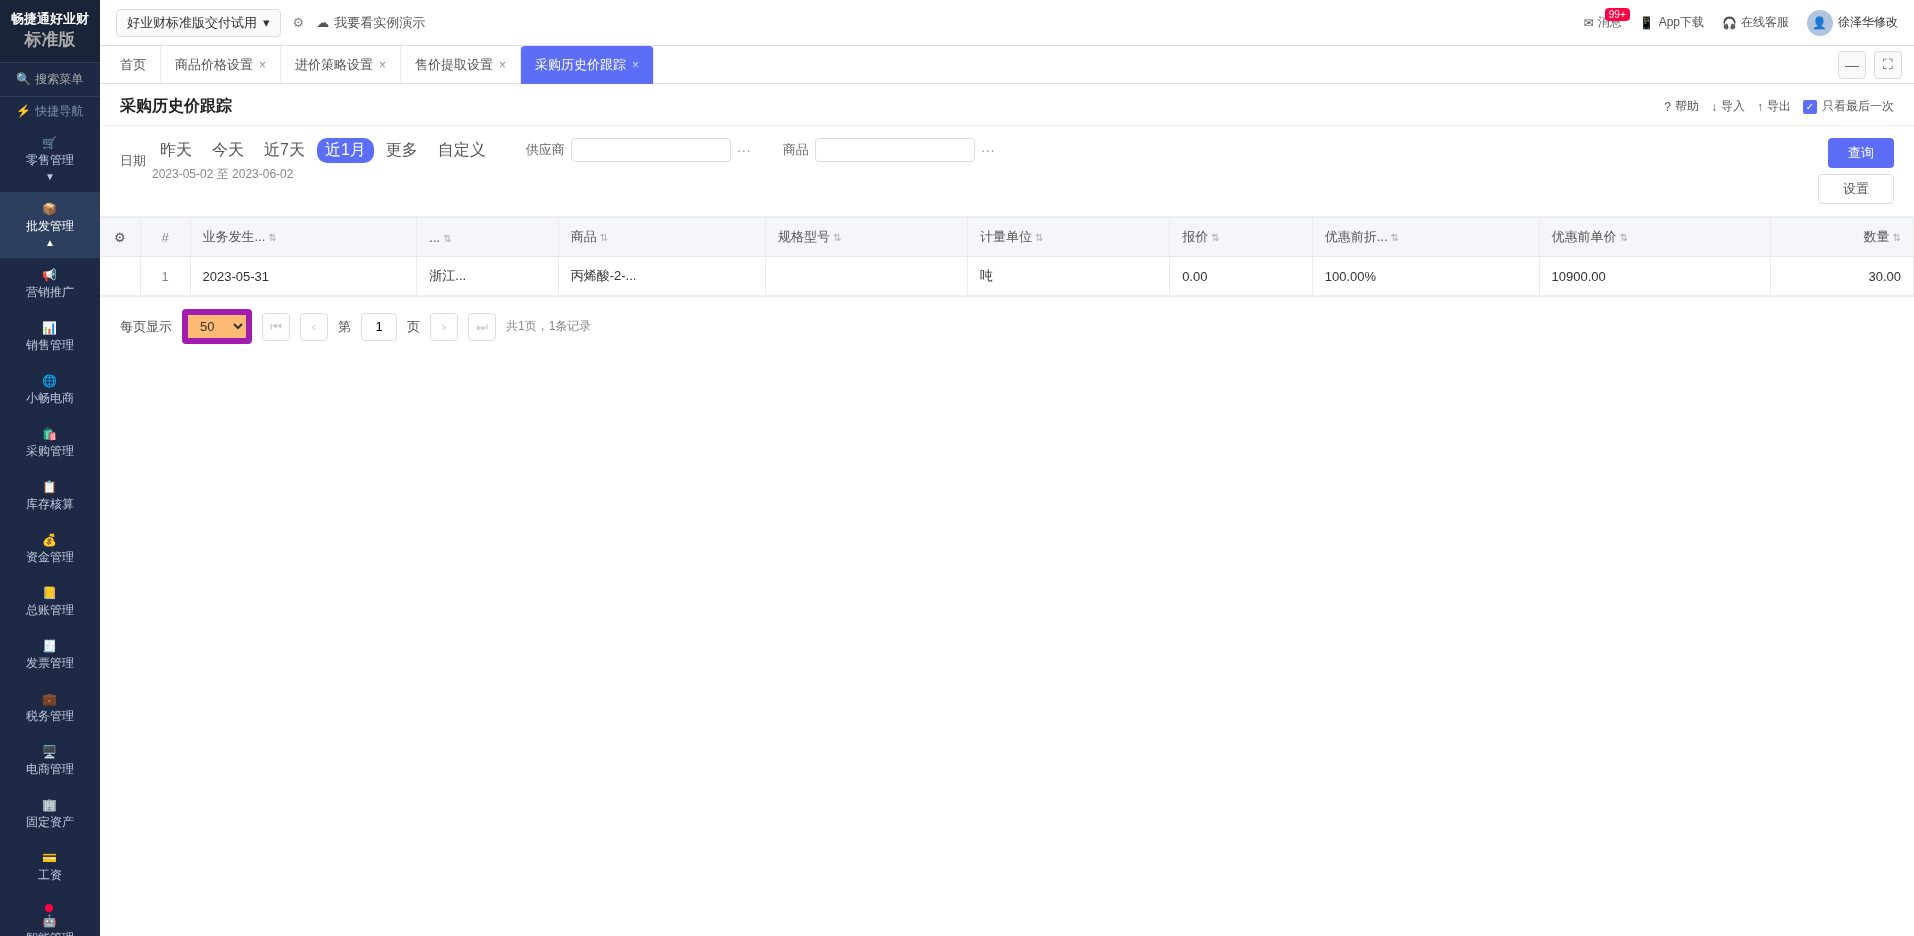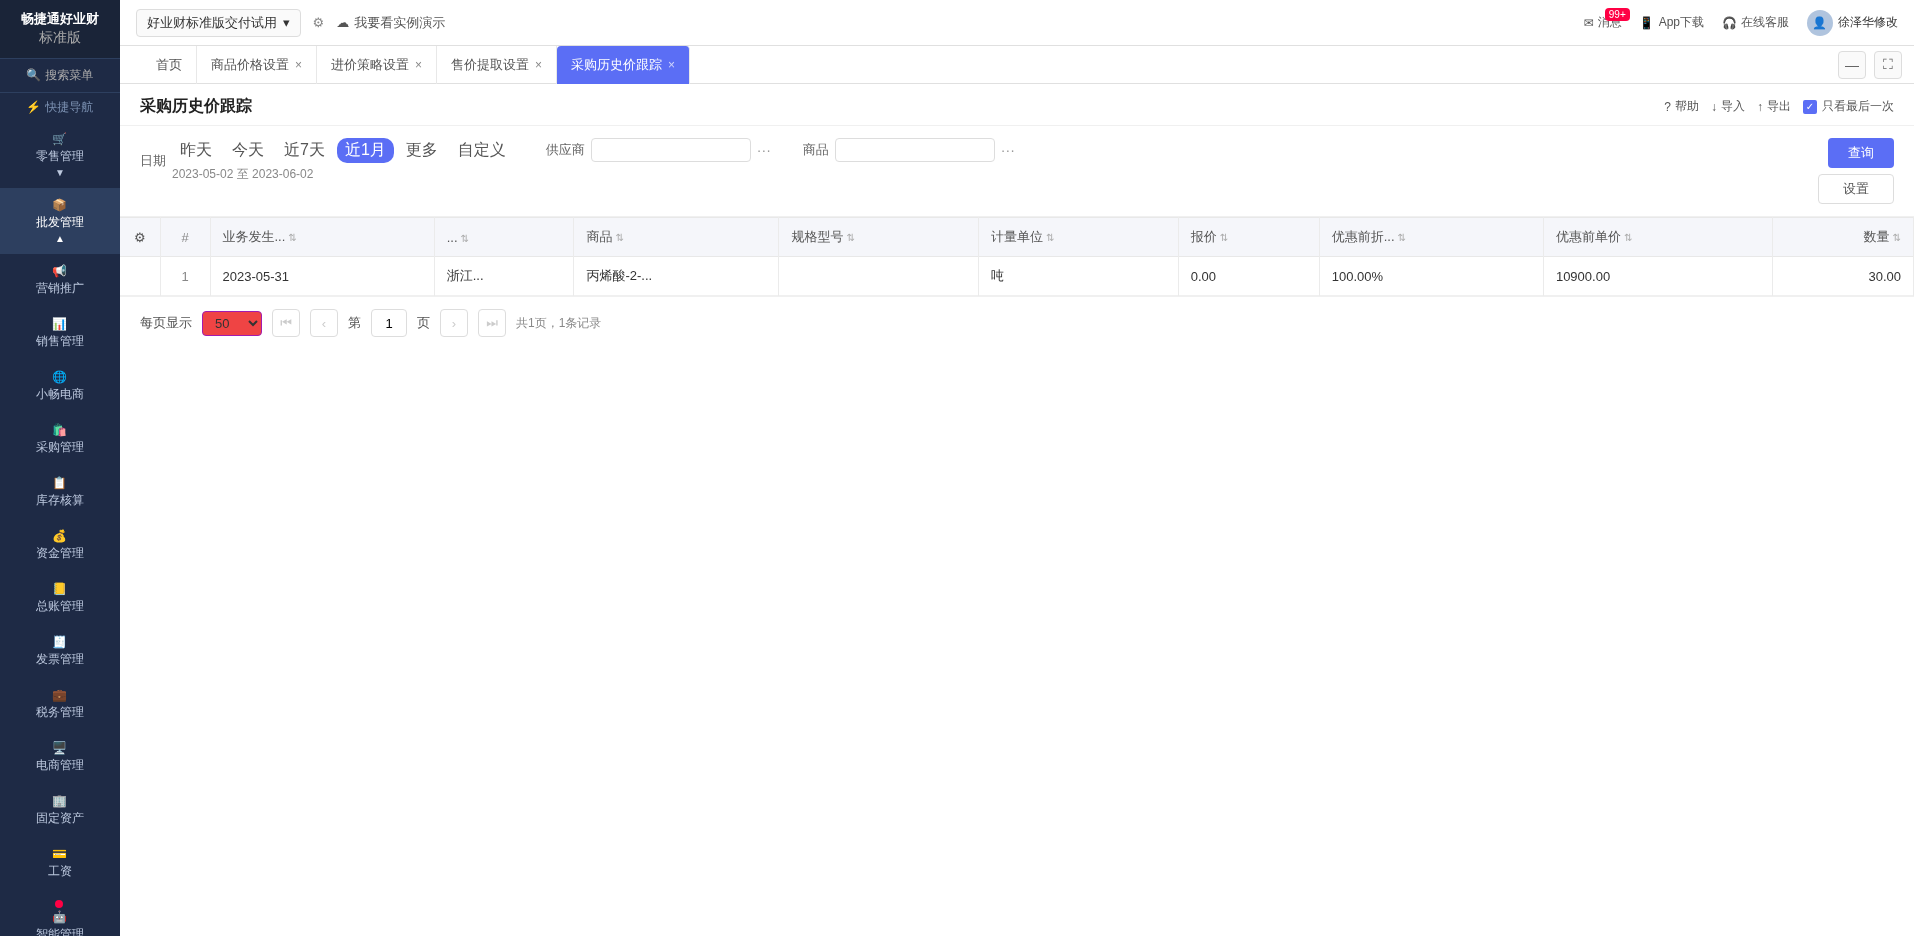--- a/index.html
+++ b/index.html
@@ -1,38 +1,38 @@
 <!DOCTYPE html>
 <html><head>
   <meta charset="utf-8">
   <style>
     * { box-sizing: border-box; margin: 0; padding: 0; }
     body { font-family: 'Microsoft YaHei', Arial, sans-serif; font-size: 13px; background: #f0f2f5; color: #333; display: flex; height: 936px; overflow: hidden; }
 
     
     .sidebar {
-      width: 120px;
+      width: 100px;
       background: #1e2a45;
       color: #ccc;
       display: flex;
       flex-direction: column;
       flex-shrink: 0;
       height: 100%;
     }
     .sidebar-logo {
       padding: 10px 8px;
       background: #1a2438;
       color: #fff;
       font-size: 12px;
       line-height: 1.4;
       text-align: center;
       border-bottom: 1px solid #2d3f5f;
     }
     .sidebar-logo .logo-main { font-size: 13px; font-weight: bold; }
-    .sidebar-logo .logo-sub { font-size: 14px; color: #aaa; }
+    .sidebar-logo .logo-sub { font-size: 17px; color: #aaa; font-weight: bold; }
     .sidebar-search {
       padding: 8px 10px;
       color: #aaa;
       font-size: 12px;
       cursor: pointer;
       text-align: center;
       border-bottom: 1px solid #2d3f5f;
     }
     .sidebar-nav-label {
       padding: 6px 10px;
@@ -157,21 +157,21 @@
       align-items: center;
       padding: 0 14px;
       height: 38px;
       font-size: 13px;
       color: #555;
       cursor: pointer;
       border-right: 1px solid #e8e8e8;
       gap: 6px;
       white-space: nowrap;
     }
-    .tab-item:first-child { padding-left: 8px; margin-left: 16px; }
+    .tab-item:first-child { padding-left: 8px; }
     .tab-item.active {
       background: #5b6ef5;
       color: #fff;
       border-radius: 4px 4px 0 0;
     }
     .tab-item .tab-close {
       font-size: 12px;
       color: inherit;
       opacity: 0.7;
     }
@@ -371,26 +371,26 @@
     .pagination-bar {
       display: flex;
       align-items: center;
       padding: 12px 20px;
       gap: 10px;
       border-top: 1px solid #f0f0f0;
       font-size: 13px;
       color: #555;
     }
     .per-page-select {
-      border: 1px solid #a21caf;
+      border: 6px solid #a21caf;
       border-radius: 4px;
       padding: 3px 8px;
       font-size: 13px;
       color: #333;
-      background: #ef4444;
+      background: #fdba74;
     }
     .page-btn {
       width: 28px;
       height: 28px;
       display: flex;
       align-items: center;
       justify-content: center;
       border: 1px solid #ddd;
       border-radius: 4px;
       cursor: pointer;

